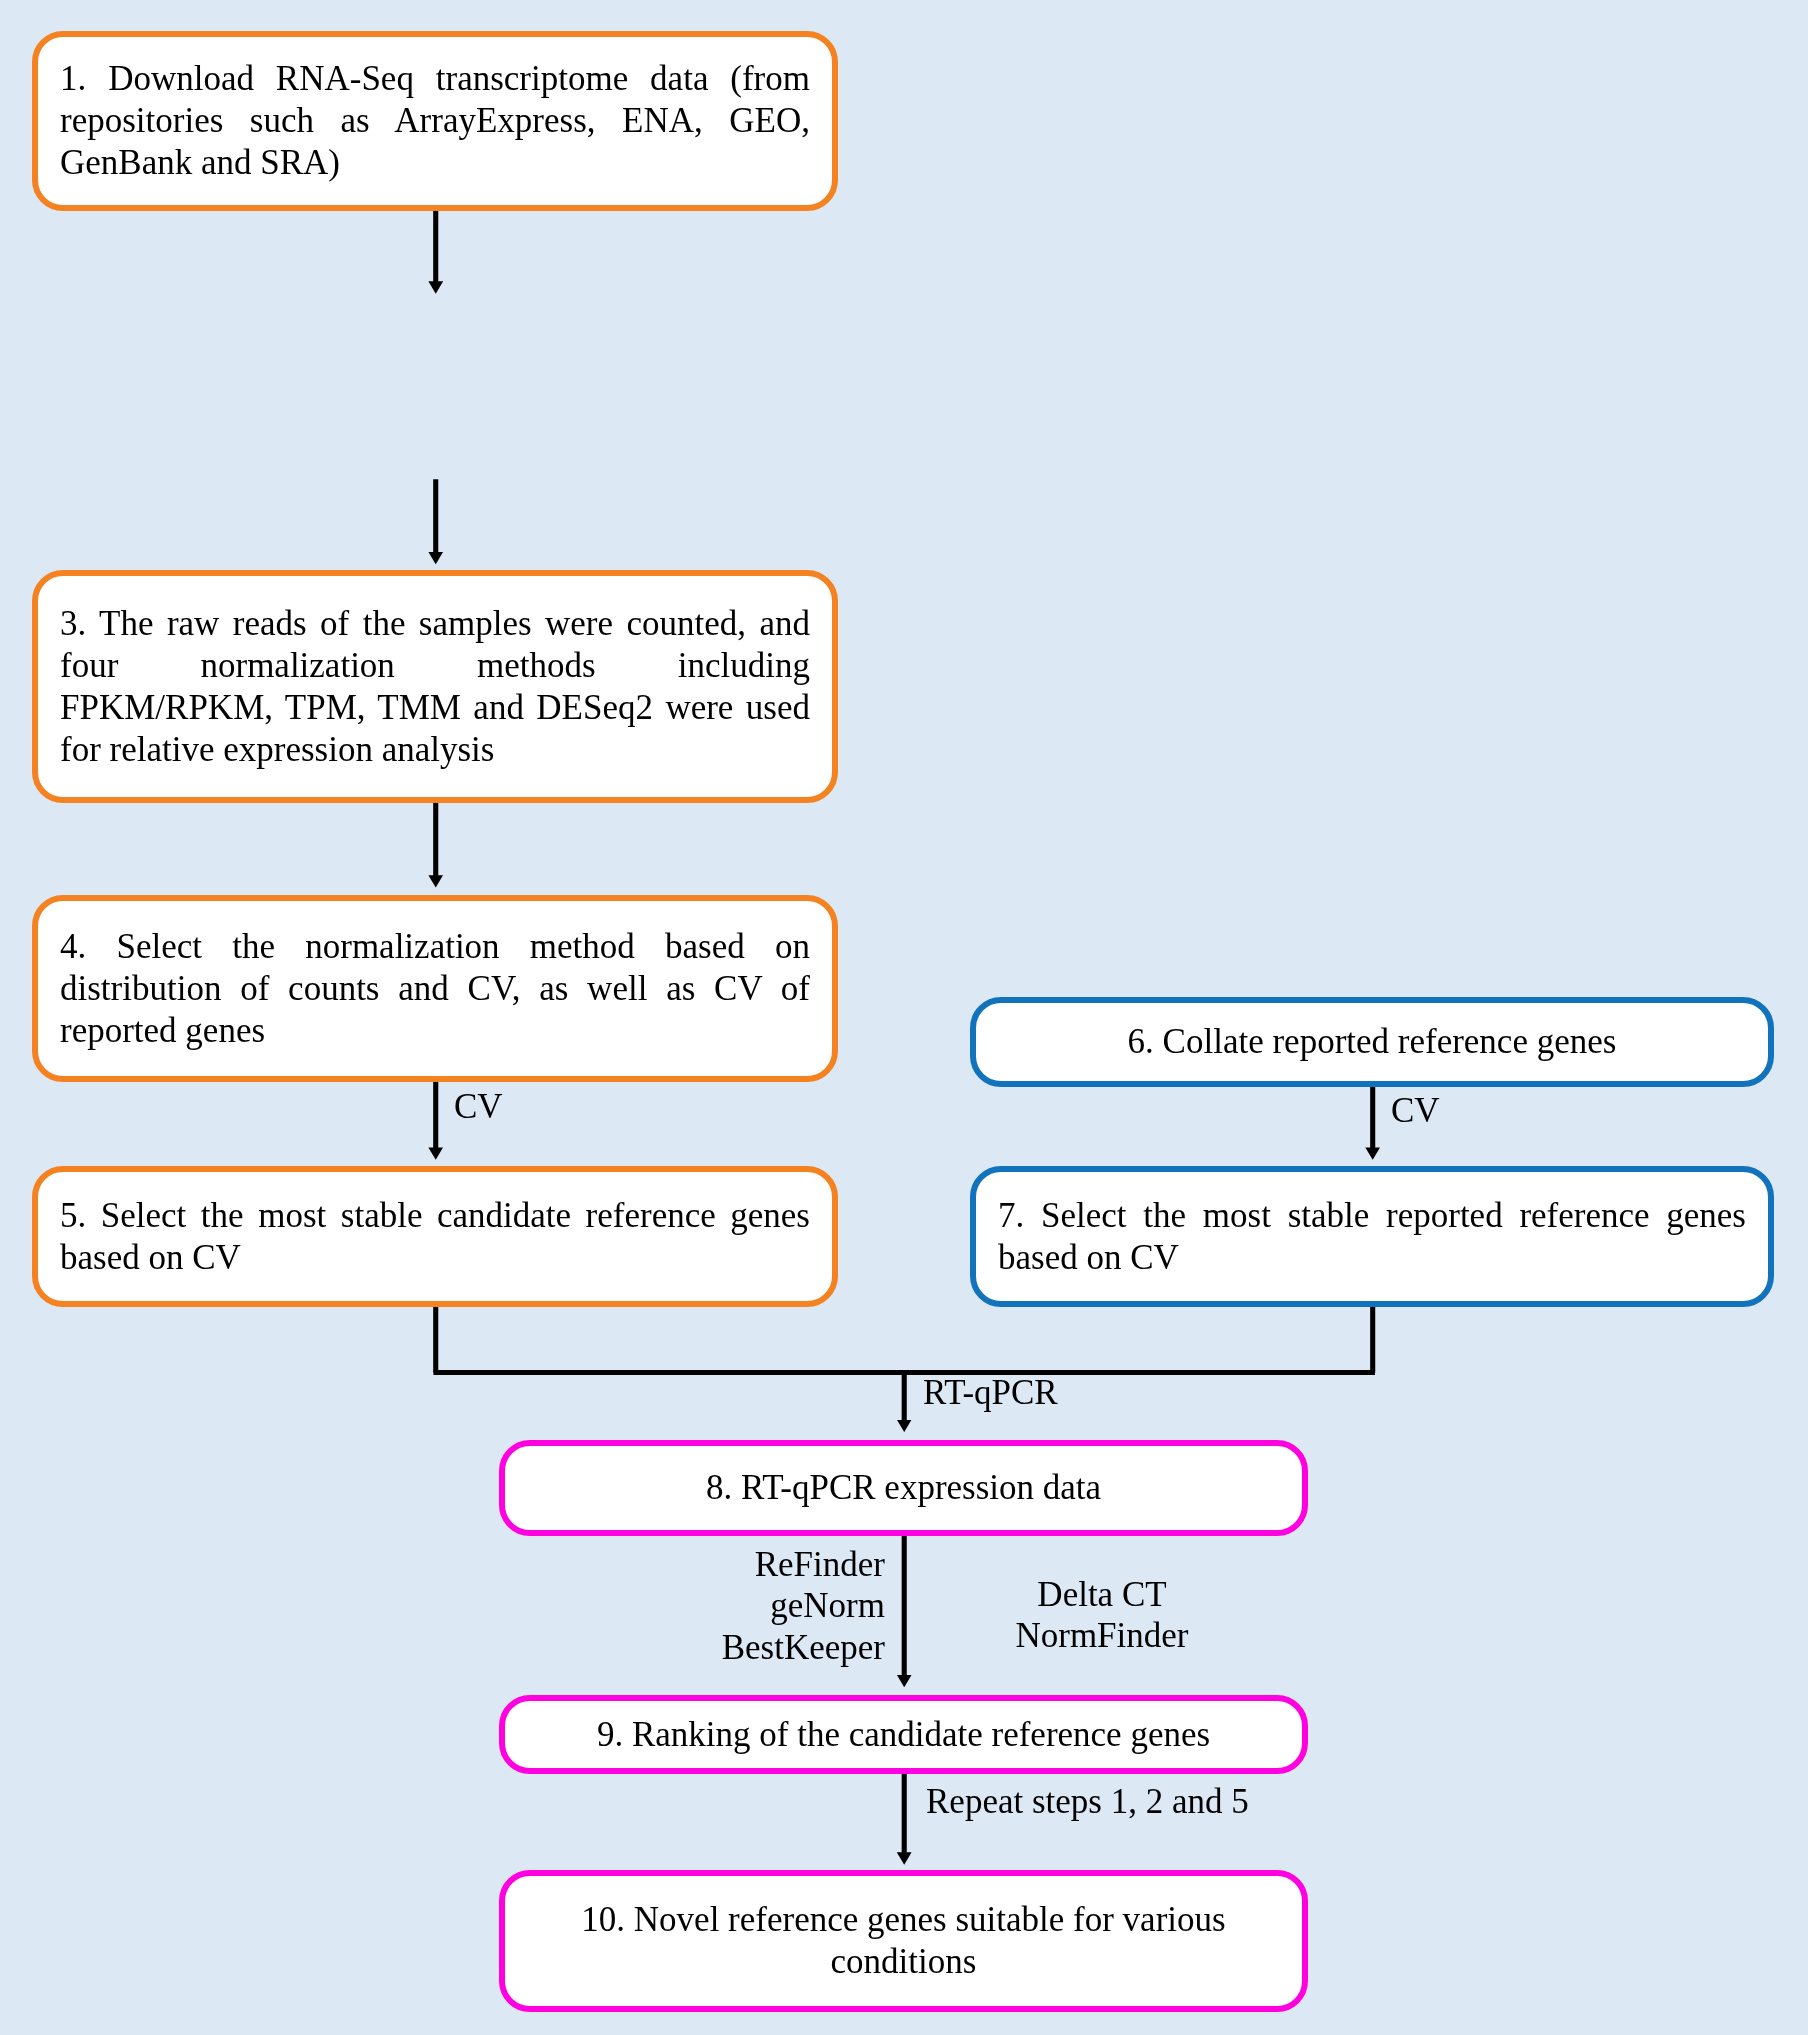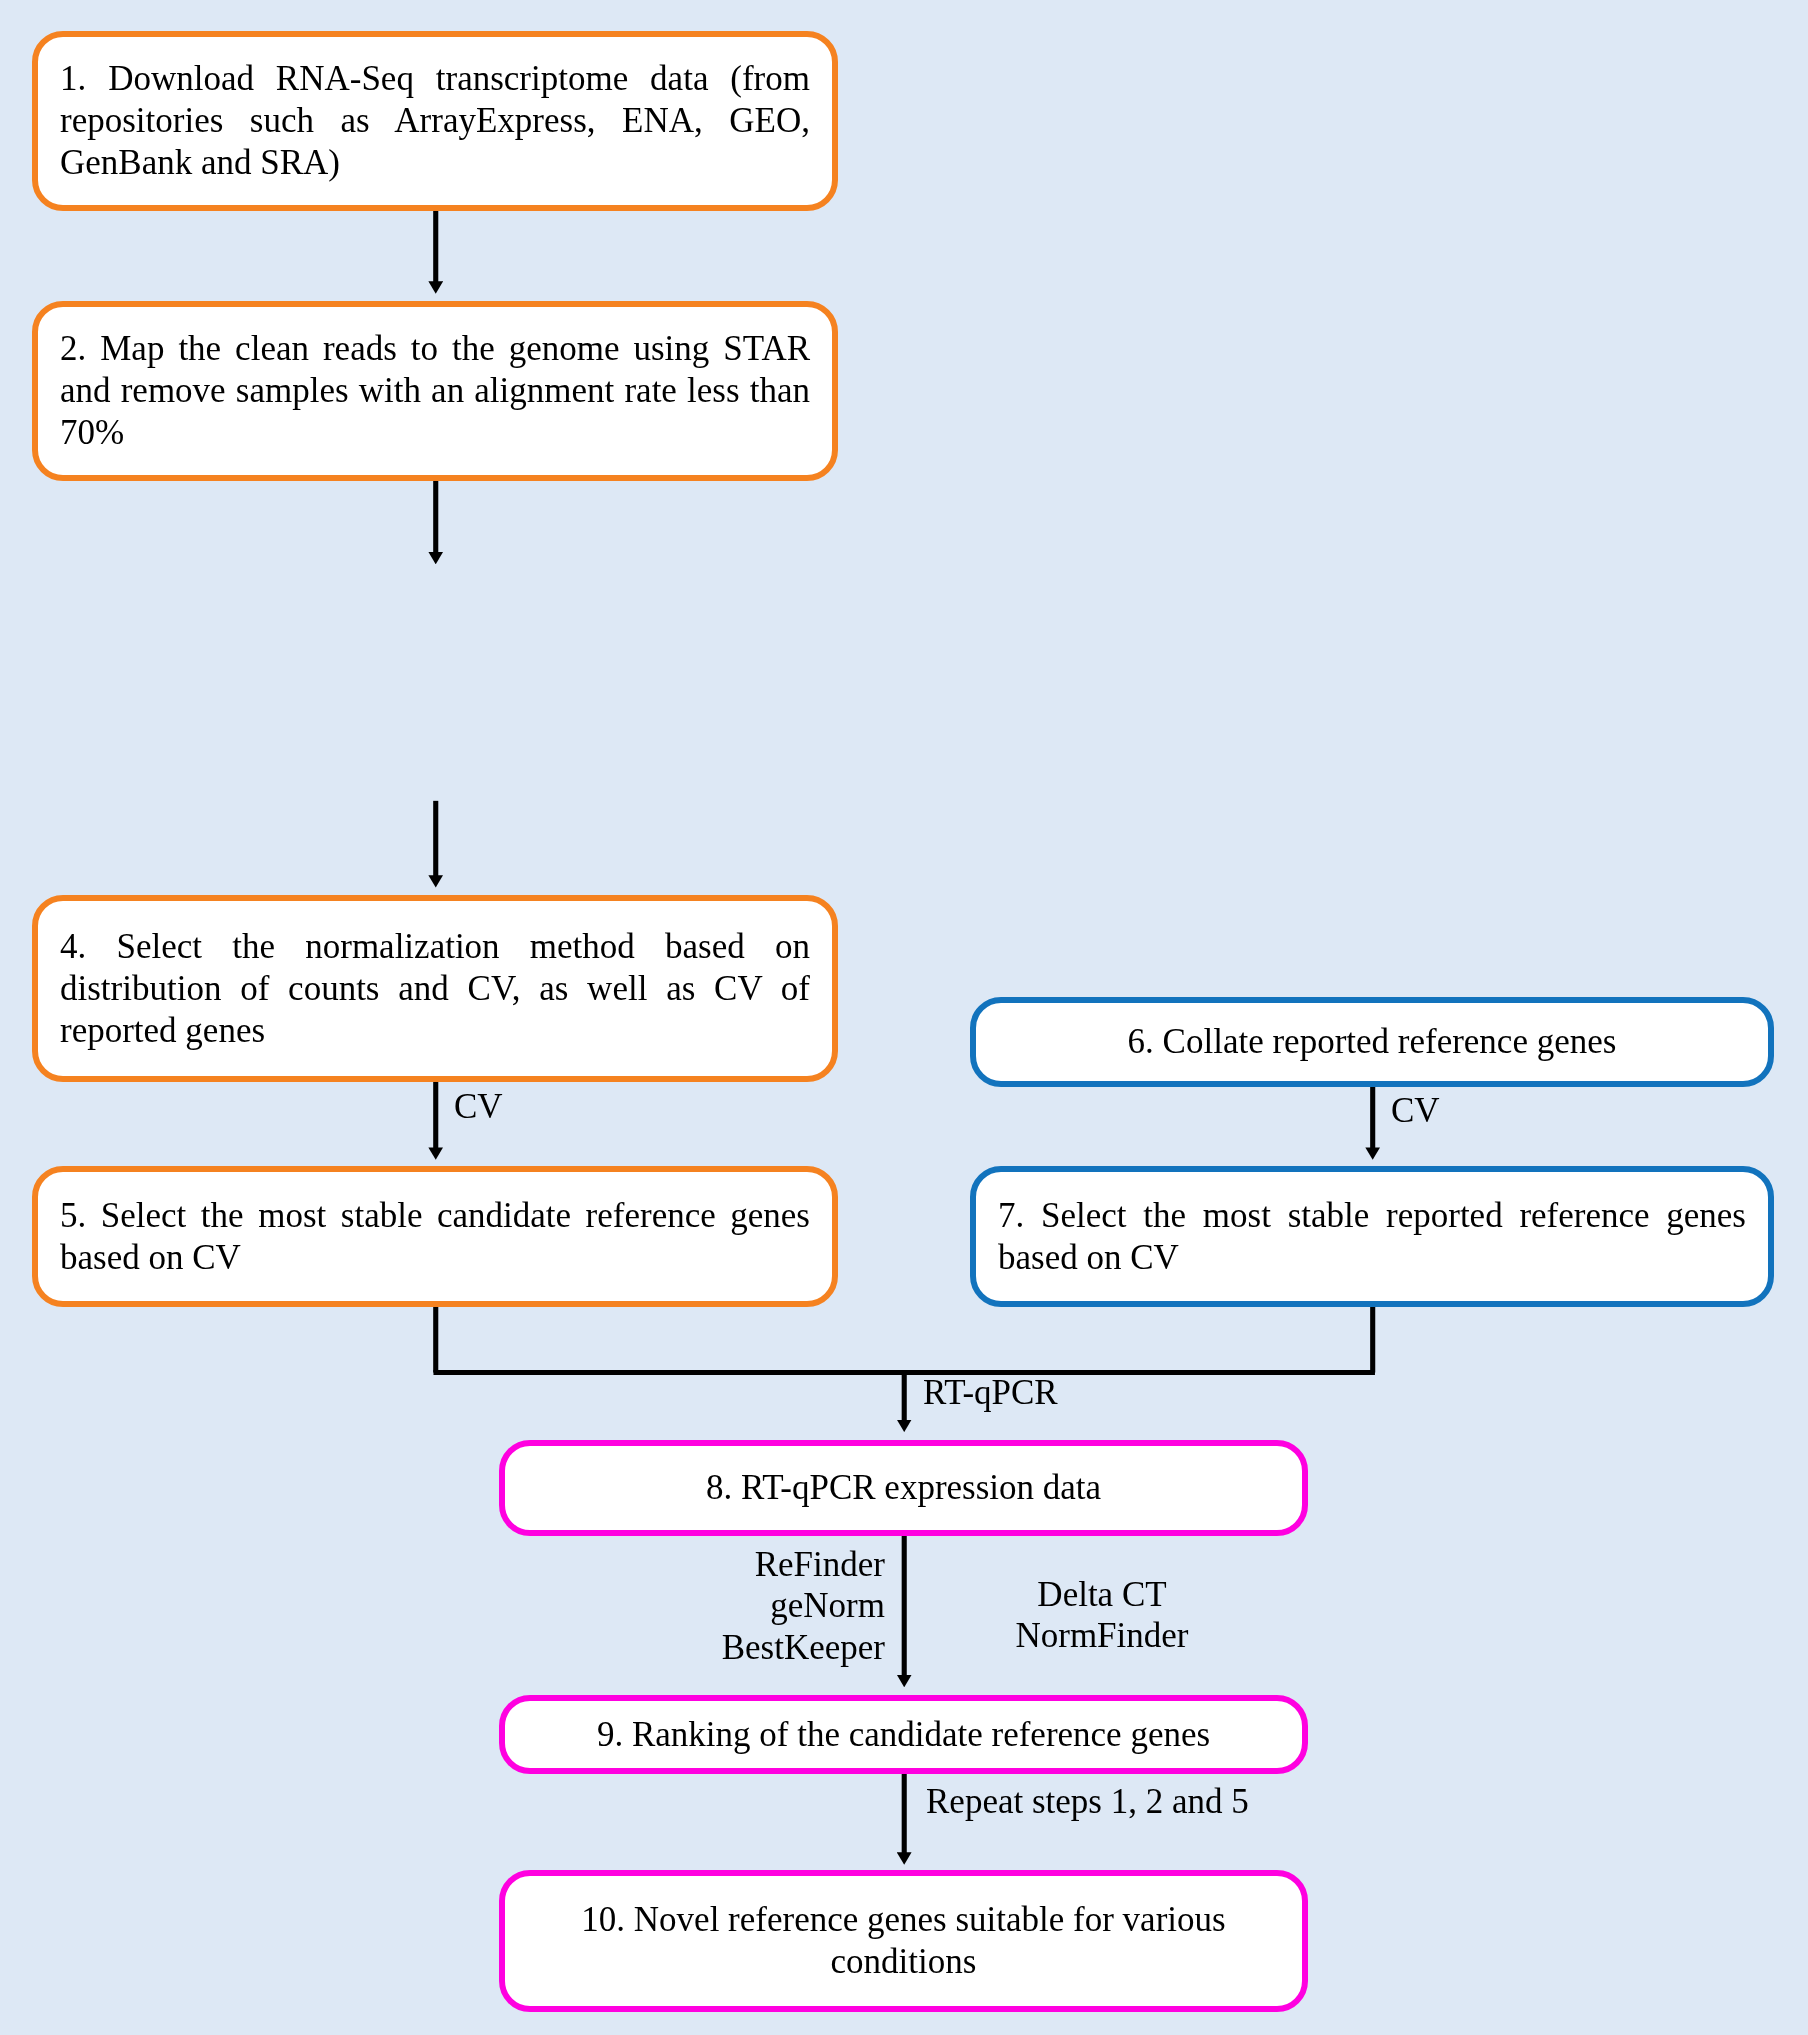--- a/index.html
+++ b/index.html
@@ -118,24 +118,24 @@
 
     <g>
       <line x1="1594" y1="3125" x2="1594" y2="3268" stroke="#000000" stroke-width="9" marker-end="url(#ah)"></line>
     </g>
   </svg>
 
   <div class="node orange just" style="left:32px; top:31px; width:806px; height:180px;">
     <span class="txt">1. Download RNA-Seq transcriptome data (from repositories such as ArrayExpress, ENA, GEO, GenBank and SRA)</span>
   </div>
 
-  <div class="node orange just" style="left:32px; top:301px; width:806px; height:180px;">
-    <span class="txt">2. Map the clean reads to the genome using STAR and remove samples with an alignment rate less than 70%</span>
+
+  <div class="node orange just" style="left:32px; top:570px; width:806px; height:233px;">
+    <span class="txt">3. The raw reads of the samples were counted, and four normalization methods including FPKM/RPKM, TPM, TMM and DESeq2 were used for relative expression analysis</span>
   </div>
-
 
   <div class="node orange just" style="left:32px; top:895px; width:806px; height:187px;">
     <span class="txt">4. Select the normalization method based on distribution of counts and CV, as well as CV of reported genes</span>
   </div>
 
   <div class="node orange just" style="left:32px; top:1166px; width:806px; height:141px;">
     <span class="txt">5. Select the most stable candidate reference genes based on CV</span>
   </div>
 
   <div class="node blue left" style="left:970px; top:997px; width:804px; height:90px;">

